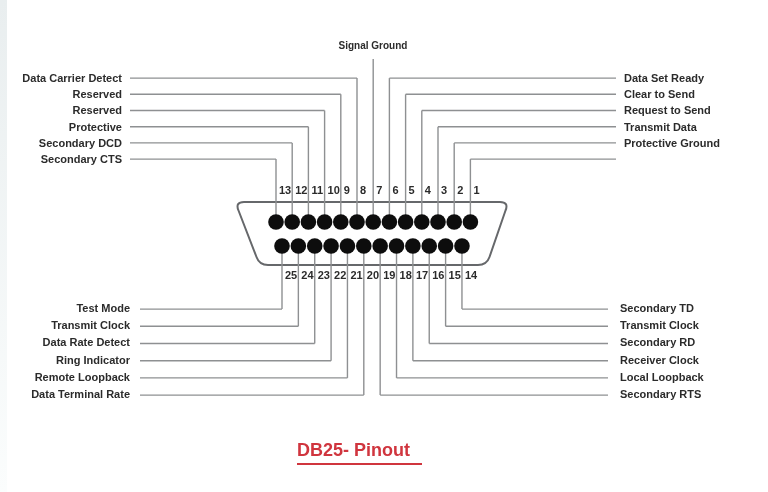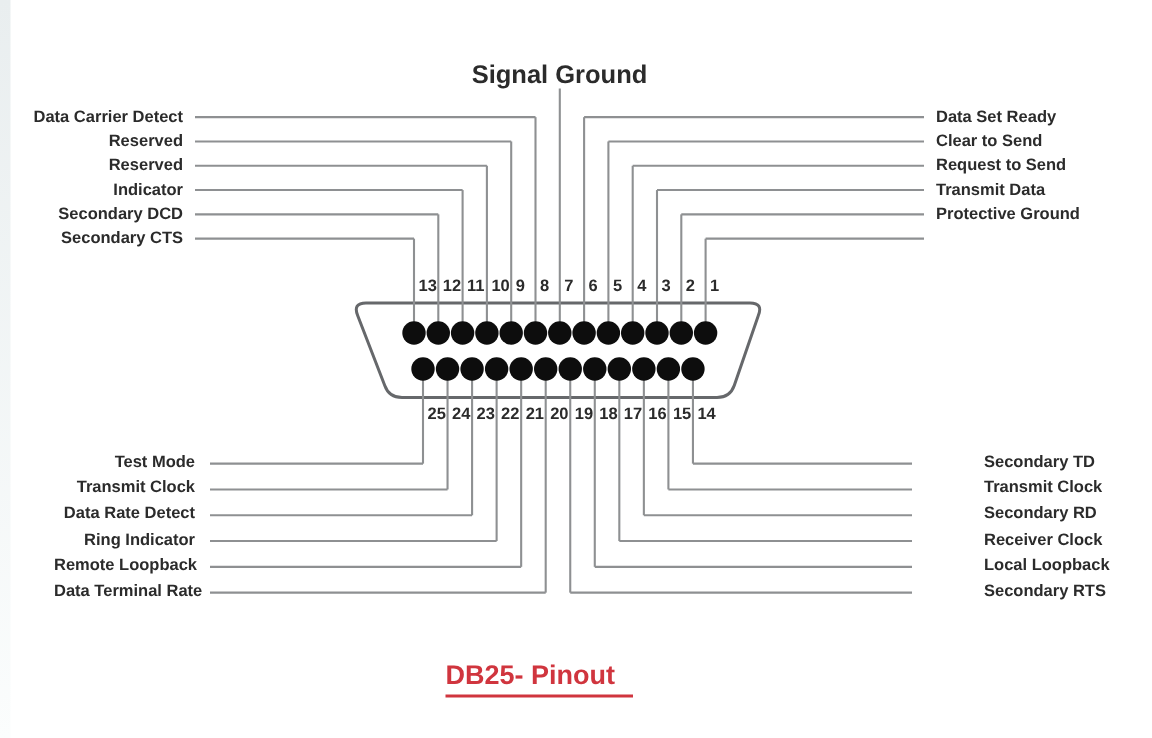--- a/index.html
+++ b/index.html
@@ -13,24 +13,24 @@
     background:linear-gradient(#e9eeef, #fbfdfd);
   }
   #diagram-svg{position:absolute;left:0;top:0;}
   .lblgrp{position:absolute;}
   .lblrow{display:block;color:#2b2b2b;font-size:11px;font-weight:600;white-space:nowrap;}
   .grp-tl{left:0;top:70px;width:122px;text-align:right;}
   .grp-tr{left:624px;top:70px;width:144px;text-align:left;}
   .grp-tl .lblrow,.grp-tr .lblrow{height:16.2px;line-height:16.2px;}
   .grp-bl{left:0;top:300px;width:130px;text-align:right;}
   .grp-br{left:620px;top:300px;width:148px;text-align:left;}
-  .grp-bl .lblrow,.grp-br .lblrow{height:17.2px;line-height:17.2px;padding-left:36px;}
+  .grp-bl .lblrow,.grp-br .lblrow{height:17.2px;line-height:17.2px;}
   #signal-ground{
     position:absolute;left:313px;top:40px;width:120px;text-align:center;
-    color:#2b2b2b;font-size:17px;font-weight:600;
+    color:#2b2b2b;font-size:10px;font-weight:600;
   }
   #title{
     position:absolute;left:297px;top:440px;
     color:#d0353e;font-size:18px;font-weight:bold;
     border-bottom:2px solid #ec4899;padding:0 12px 2px 0;
     white-space:nowrap;
   }
 </style>
 </head>
 <body>
@@ -140,21 +140,21 @@
       <text x="448.6" y="279" fill="#2b2b2b" font-size="11" font-weight="600" font-family="&quot;Liberation Sans&quot;,&quot;DejaVu Sans&quot;,sans-serif">15</text>
       <text x="464.96" y="279" fill="#2b2b2b" font-size="11" font-weight="600" font-family="&quot;Liberation Sans&quot;,&quot;DejaVu Sans&quot;,sans-serif">14</text>
     </svg>
 
   <div id="signal-ground" style="color: rgb(43, 43, 43);">Signal Ground</div>
 
   <div class="lblgrp grp-tl">
     <span class="lblrow" style="color: rgb(43, 43, 43);">Data Carrier Detect</span>
     <span class="lblrow" style="color: rgb(43, 43, 43);">Reserved</span>
     <span class="lblrow" style="color: rgb(43, 43, 43);">Reserved</span>
-    <span class="lblrow" style="color: rgb(43, 43, 43);">Indicator</span>
+    <span class="lblrow" style="color: rgb(43, 43, 43);">Protective</span>
     <span class="lblrow" style="color: rgb(43, 43, 43);">Secondary DCD</span>
     <span class="lblrow" style="color: rgb(43, 43, 43);">Secondary CTS</span>
   </div>
 
   <div class="lblgrp grp-tr">
     <span class="lblrow" style="color: rgb(43, 43, 43);">Data Set Ready</span>
     <span class="lblrow" style="color: rgb(43, 43, 43);">Clear to Send</span>
     <span class="lblrow" style="color: rgb(43, 43, 43);">Request to Send</span>
     <span class="lblrow" style="color: rgb(43, 43, 43);">Transmit Data</span>
     <span class="lblrow" style="color: rgb(43, 43, 43);">Protective Ground</span>

